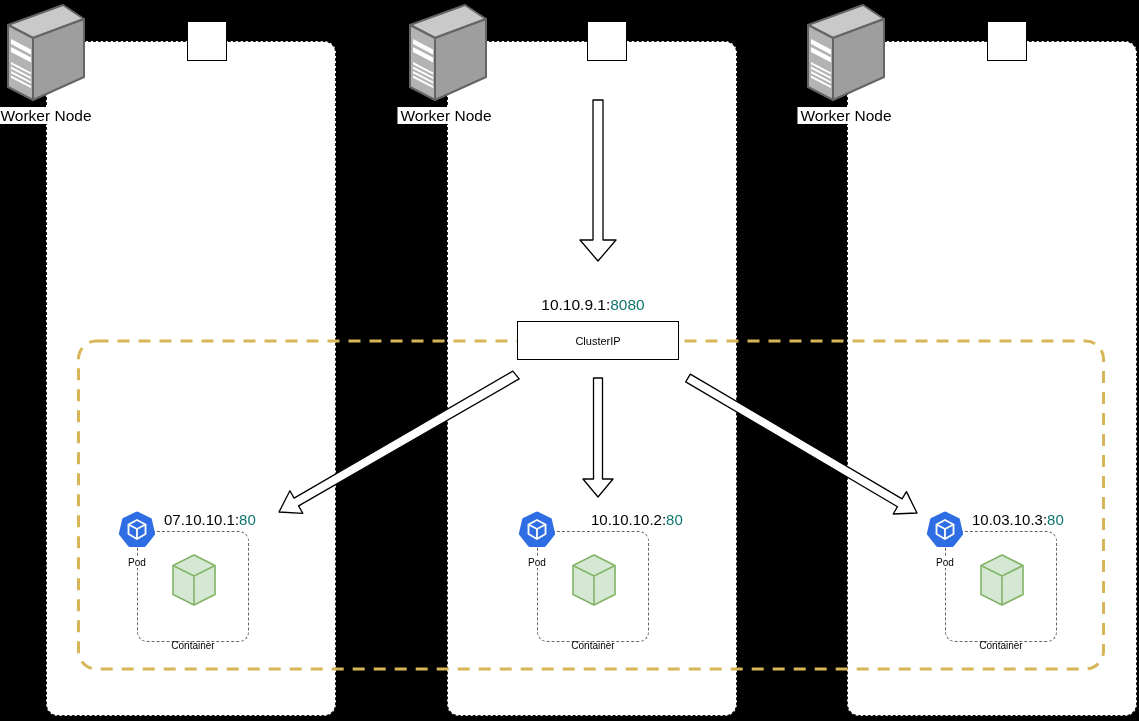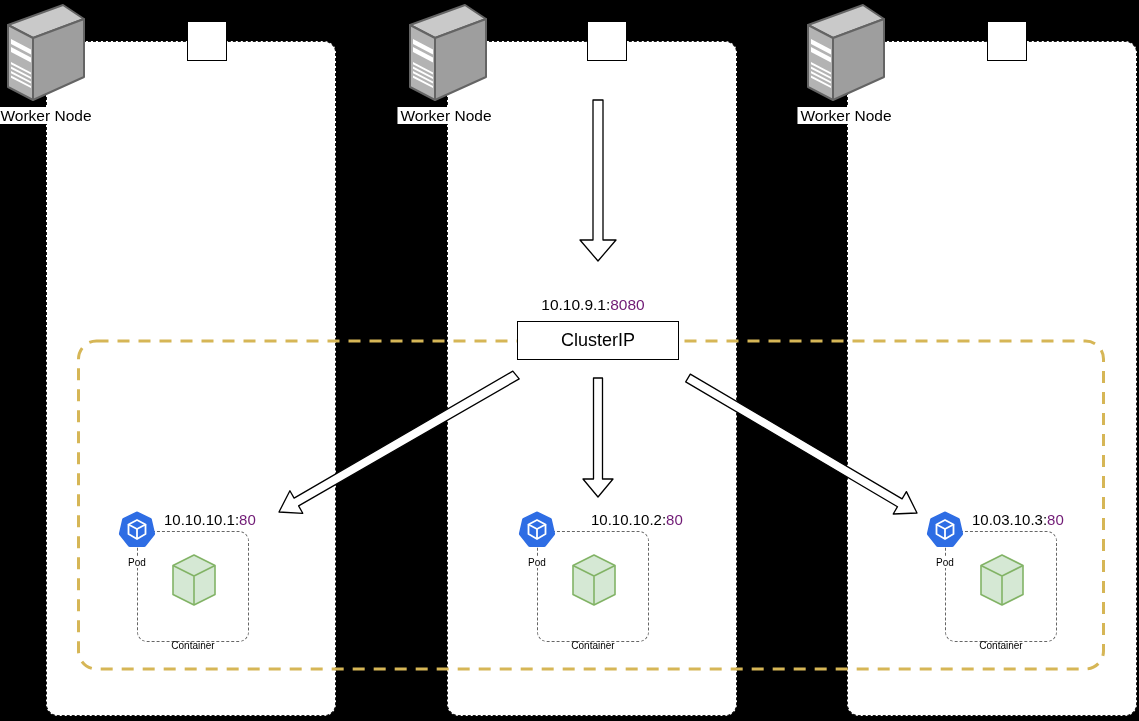--- a/index.html
+++ b/index.html
@@ -22,41 +22,41 @@
     white-space:nowrap;z-index:5;
   }
   .overlay{position:absolute;left:0;top:0;width:1139px;height:721px;z-index:3;}
   .svc-ip-label{
     position:absolute;top:296px;left:593px;transform:translateX(-50%);
     font-size:15.5px;white-space:nowrap;background:#fff;padding:0 2px;z-index:4;
   }
   .svc-box{
     position:absolute;left:517px;top:321px;width:160px;height:37px;
     background:#fff;border:1px solid #000;z-index:4;
-    display:flex;align-items:center;justify-content:center;font-size:18px;
+    display:flex;align-items:center;justify-content:center;font-size:11px;
   }
   .pod-box{
     position:absolute;top:531px;width:110px;height:109px;
     border:1px dashed #666;border-radius:10px;z-index:2;
   }
   .pod-icon{position:absolute;top:510px;width:40px;height:40px;z-index:4;}
   .pod-ip{
     position:absolute;top:511px;font-size:15px;white-space:nowrap;z-index:4;
     background:#fff;padding:0 1px;
   }
   .pod-label{
     position:absolute;top:557px;transform:translateX(-50%);
     font-size:10px;z-index:4;background:#fff;padding:0 2px;
   }
   .cube-icon{position:absolute;top:554px;width:44px;height:52px;z-index:4;}
   .container-label{
     position:absolute;top:605px;transform:translateX(-50%);
     font-size:10px;z-index:4;white-space:nowrap;margin-top:35px;
   }
-  .port-red{color:#701a75;}
+  .port-red{color:#0f766e;}
 </style>
 </head>
 <body>
 
 <div class="stage">
 
   <div class="node" style="left:46px"></div>
   <div class="node" style="left:447px"></div>
   <div class="node" style="left:847px"></div>
 
@@ -125,21 +125,21 @@
 
   <div class="pod-box" style="left:137px"></div>
   <div class="pod-icon" style="left:117px">
     <svg width="40" height="40" viewBox="0 0 40 40">
       <polygon points="20,3.5 32.9,9.7 36.1,23.7 27.2,34.9 12.8,34.9 3.9,23.7 7.1,9.7" fill="#2E6DE4" stroke="#2E6DE4" stroke-width="4" stroke-linejoin="round"></polygon>
       <path d="M20,10 L28.5,14.5 L20,19 L11.5,14.5 Z" fill="none" stroke="#fff" stroke-width="1.8" stroke-linejoin="round"></path>
       <path d="M11.5,14.5 L11.5,24 L20,29 L28.5,24 L28.5,14.5 M20,19 L20,29" fill="none" stroke="#fff" stroke-width="1.8" stroke-linejoin="round"></path>
     </svg>
   </div>
   <div class="pod-ip" style="left:163px">
-    <span>10.10.10.1:</span><span class="port-red">80</span>
+    <span>07.10.10.1:</span><span class="port-red">80</span>
   </div>
   <div class="pod-label" style="left:137px">Pod</div>
   <div class="cube-icon" style="left:172px">
     <svg width="44" height="52" viewBox="0 0 44 52">
       <path d="M22,1 L43,11.5 L43,40.5 L22,51 L1,40.5 L1,11.5 Z" fill="#D5E8D4" stroke="#82B366" stroke-width="1.6" stroke-linejoin="round"></path>
       <path d="M1,11.5 L22,22 L43,11.5 M22,22 L22,51" fill="none" stroke="#82B366" stroke-width="1.6" stroke-linejoin="round"></path>
     </svg>
   </div>
   <div class="container-label" style="left:193px">Container</div>
 

